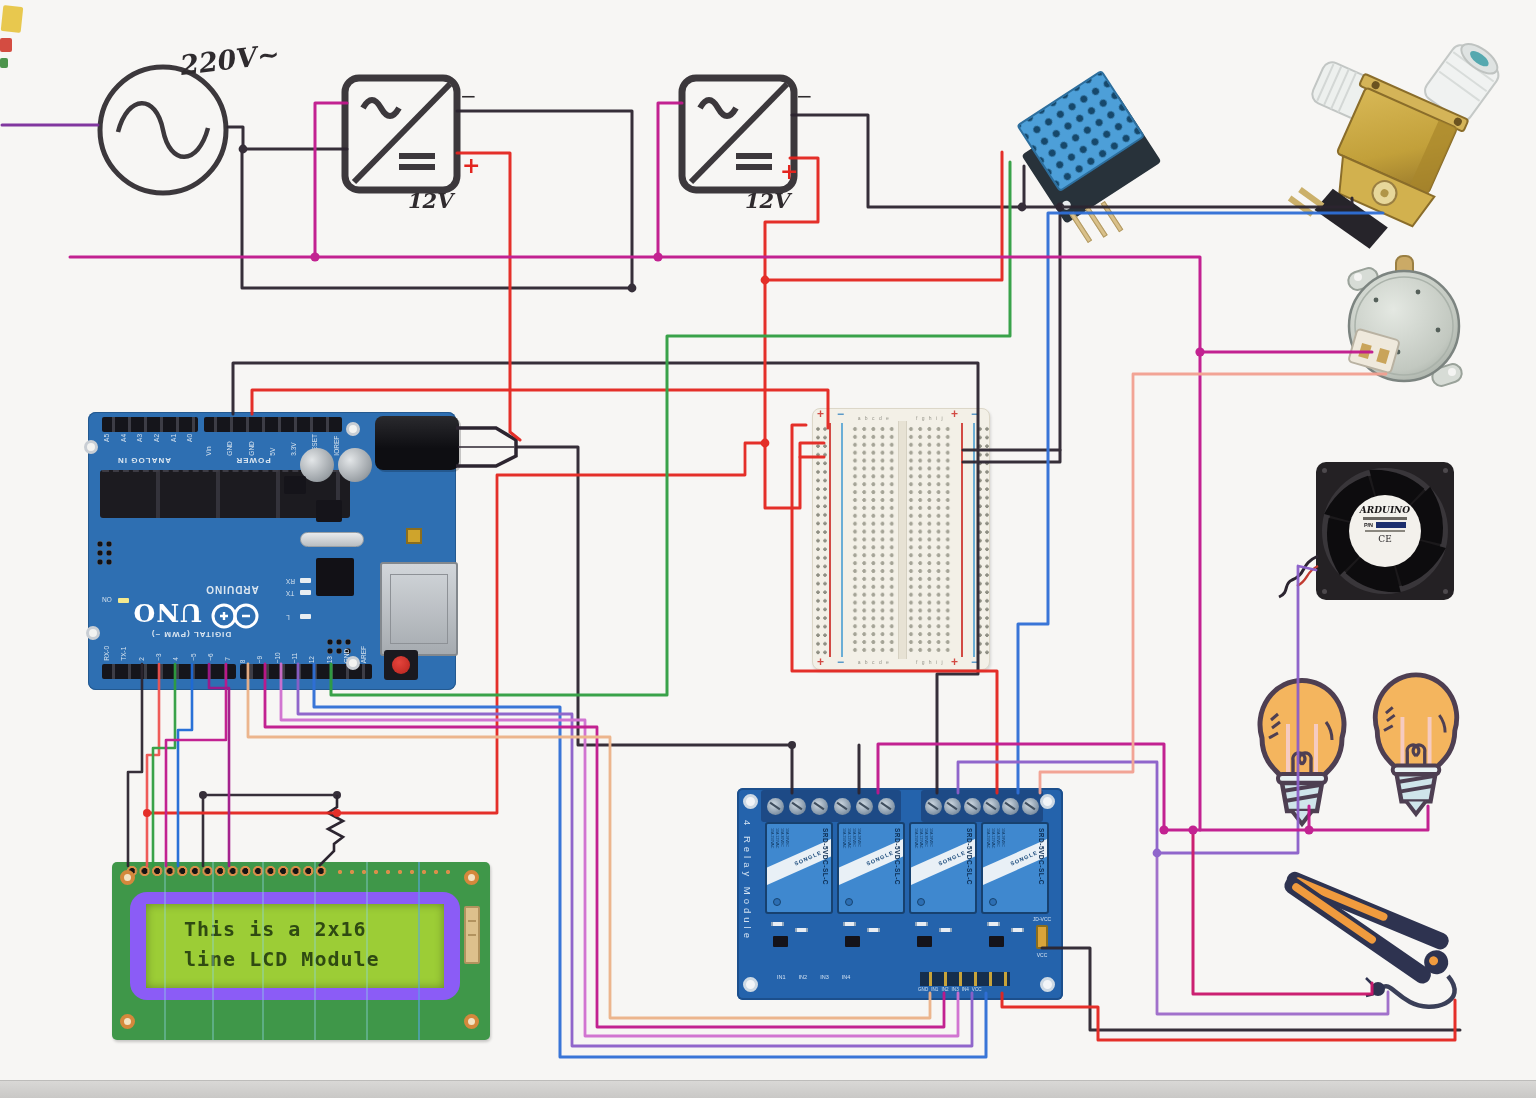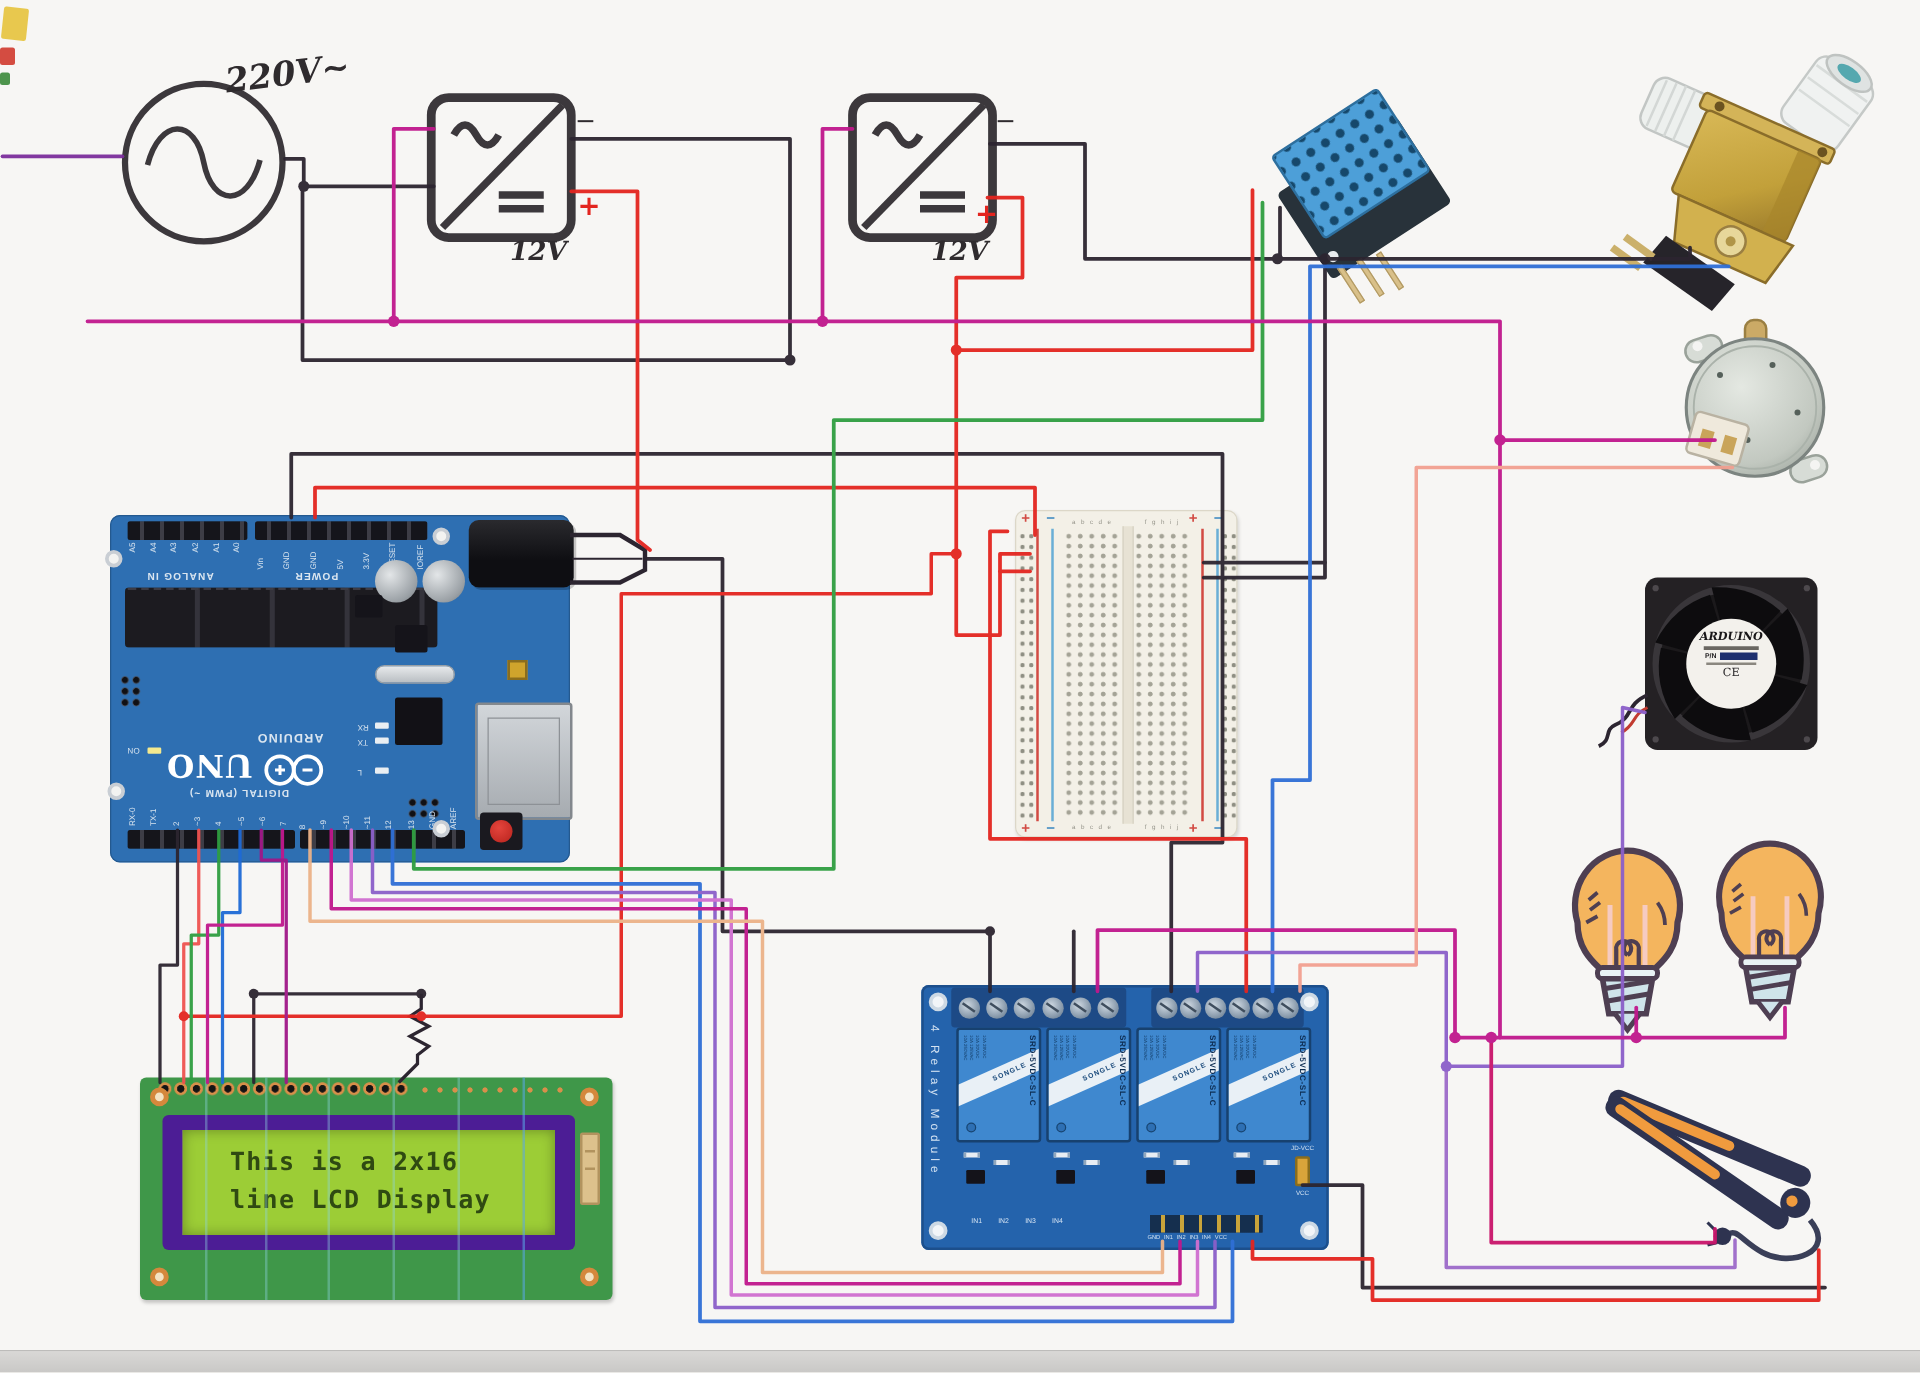--- a/index.html
+++ b/index.html
@@ -70,21 +70,21 @@
   .jdvcc{position:absolute;right:8px;top:128px;width:26px;text-align:center;}
   .jdvcc .t{font-size:5px;color:#d3e2f2;}
   .jdvcc .jumper{margin:3px auto;width:12px;height:24px;background:#d9a43a;border:2px solid #8a6d1d;border-radius:2px;}
   .rhole{position:absolute;width:15px;height:15px;border-radius:50%;background:#f2f5f8;border:3px solid #cdd9e4;}
   
   .lcd{left:112px;top:862px;width:378px;height:178px;background:#3f9749;border-radius:5px;box-shadow:1px 2px 3px #00000033;}
   .lcd .pads{position:absolute;left:14px;top:3px;width:202px;height:13px;
       background-image:radial-gradient(circle at 6px 6px,#141414 2.8px,#d98f4a 3.2px 4.8px,transparent 5.4px);background-size:12.6px 13px;}
   .lcd .pads2{position:absolute;left:224px;top:6px;width:120px;height:8px;
       background-image:radial-gradient(circle at 4px 4px,#d98f4a 1.8px,transparent 2.4px);background-size:12px 8px;}
-  .lcd .bezel{position:absolute;left:18px;top:30px;width:330px;height:108px;background:#4c1d95;border-radius:5px;}
+  .lcd .bezel{position:absolute;left:18px;top:30px;width:330px;height:108px;background:#8b5cf6;border-radius:17px;}
   .lcd .screen{position:absolute;left:16px;top:12px;width:298px;height:84px;background:#9ccd36;box-shadow:0 0 10px #00000055 inset;}
   .lcd .txt{margin:10px 0 0 38px;font-family:"DejaVu Sans Mono",monospace;font-size:20px;font-weight:bold;color:#2f4a12;line-height:30px;letter-spacing:1px;white-space:pre;}
   .lcd .conn{position:absolute;left:352px;top:44px;width:16px;height:58px;background:#ddc18c;border:2px solid #b2935e;border-radius:2px;}
   .lcd .conn i{display:block;height:2px;background:#b2935e;margin:12px 2px 0;}
   .lcdhole{position:absolute;width:15px;height:15px;border-radius:50%;background:#f3e3c2;border:4px solid #d4883c;}
   .streak{position:absolute;top:0;width:2px;height:100%;background:#8fd4e4;opacity:.38;}
   
   .fan{left:1316px;top:462px;width:138px;height:138px;background:#242124;border-radius:10px;}
   .fan .lbl{position:absolute;left:50%;top:50%;width:72px;height:72px;margin:-36px 0 0 -36px;border-radius:50%;
             background:#f3f1ec;text-align:center;z-index:2;}
@@ -323,21 +323,21 @@
     <div class="rhole" style="left:303px;top:6px;"></div>
     <div class="rhole" style="left:6px;top:189px;"></div>
     <div class="rhole" style="left:303px;top:189px;"></div>
   </div>
 
   <div class="abs lcd">
     <div class="pads"></div>
     <div class="pads2"></div>
     <div class="bezel">
       <div class="screen">
-        <div class="txt"><span>This is a 2x16</span><br><span>line LCD Display</span></div>
+        <div class="txt"><span>This is a 2x16</span><br><span>line LCD Module</span></div>
       </div>
     </div>
     <div class="conn">
         <i></i>
         <i></i>
       </div>
     <div class="lcdhole" style="left:8px;top:8px;"></div>
     <div class="lcdhole" style="left:352px;top:8px;"></div>
     <div class="lcdhole" style="left:8px;top:152px;"></div>
     <div class="lcdhole" style="left:352px;top:152px;"></div>

